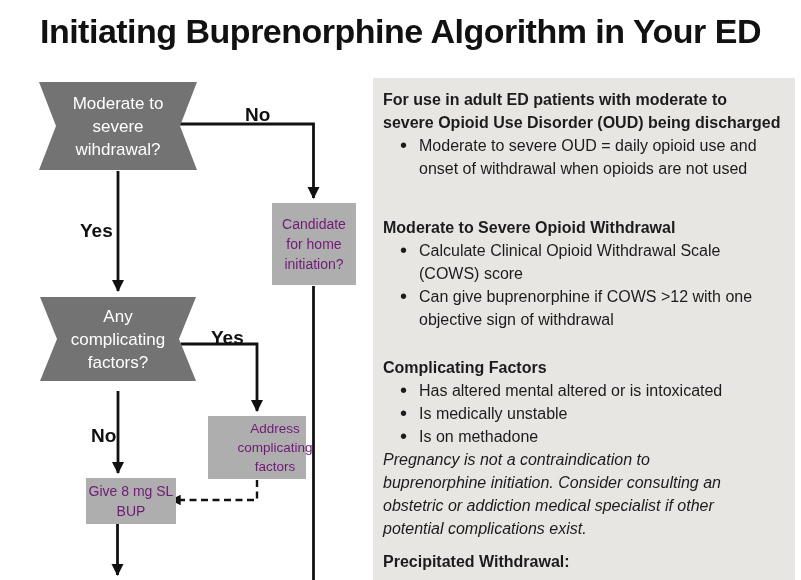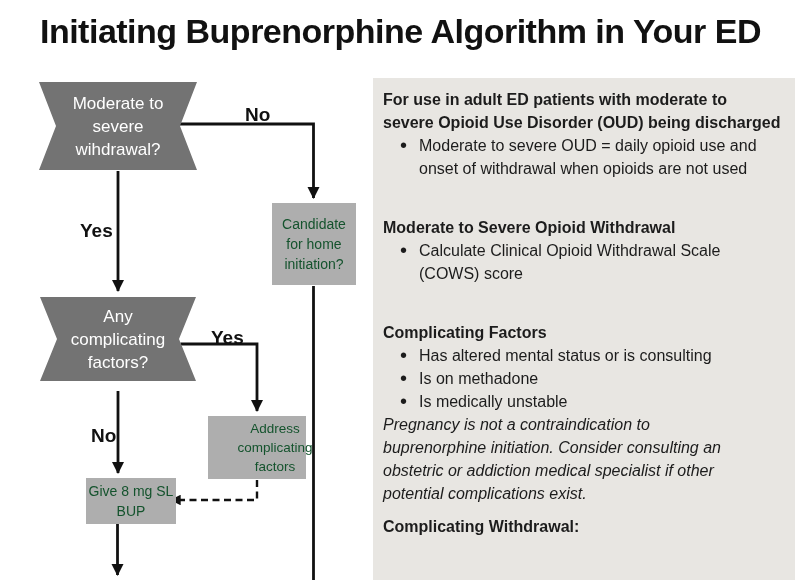--- a/index.html
+++ b/index.html
@@ -38,21 +38,21 @@
     line-height: 23px;
     white-space: pre-line;
     clip-path: polygon(0 0, 100% 0, calc(100% - 17px) 50%, 100% 100%, 0 100%, 17px 50%);
   }
   .banner1 { left: 39px; top: 82px; width: 158px; height: 88px; }
   .banner2 { left: 40px; top: 297px; width: 156px; height: 84px; }
 
   .graybox {
     position: absolute;
     background: #AEAEAE;
-    color: #14532d;
+    color: #701a75;
     display: flex;
     align-items: center;
     justify-content: center;
     text-align: center;
     white-space: pre-line;
   }
   .box-candidate { left: 272px; top: 203px; width: 84px; height: 82px; font-size: 14px; line-height: 20px; }
   .box-address   { left: 208px; top: 416px; width: 98px; height: 63px; font-size: 13.5px; line-height: 19px; padding-left: 36px; }
   .box-give      { left: 86px;  top: 478px; width: 90px; height: 46px; font-size: 14px; line-height: 20px; }
 
@@ -89,21 +89,21 @@
     white-space: pre-line;
   }
   .panel li::before {
     content: "\2022";
     position: absolute;
     left: 17px;
     top: 0;
     font-size: 20px;
   }
   .gap-a { margin-top: 36px; }
-  .gap-b { margin-top: 36px; }
+  .gap-b { margin-top: 25px; }
   .italic-note { font-style: italic; white-space: pre-line; }
   .gap-c { margin-top: 10px; }
 </style>
 </head>
 <body>
 
 <div class="page">
 
   <div class="title">Initiating Buprenorphine Algorithm in Your ED</div>
 
@@ -152,29 +152,31 @@
 severe Opioid Use Disorder (OUD) being discharged</div>
     <ul>
       <li>Moderate to severe OUD = daily opioid use and
 onset of withdrawal when opioids are not used</li>
     </ul>
 
     <div class="heading gap-a">Moderate to Severe Opioid Withdrawal</div>
     <ul>
       <li>Calculate Clinical Opioid Withdrawal Scale
 (COWS) score</li>
+      <li>Can give buprenorphine if COWS &gt;12 with one
+objective sign of withdrawal</li>
     </ul>
 
     <div class="heading gap-b">Complicating Factors</div>
     <ul>
-      <li>Has altered mental status or is consulting</li>
+      <li>Has altered mental altered or is intoxicated</li>
+      <li>Is medically unstable</li>
       <li>Is on methadone</li>
-      <li>Is medically unstable</li>
     </ul>
     <div class="italic-note">Pregnancy is not a contraindication to
 buprenorphine initiation. Consider consulting an
 obstetric or addiction medical specialist if other
 potential complications exist.</div>
 
-    <div class="heading gap-c">Complicating Withdrawal:</div>
+    <div class="heading gap-c">Precipitated Withdrawal:</div>
   </div>
 
 </div>
 
 </body></html>

